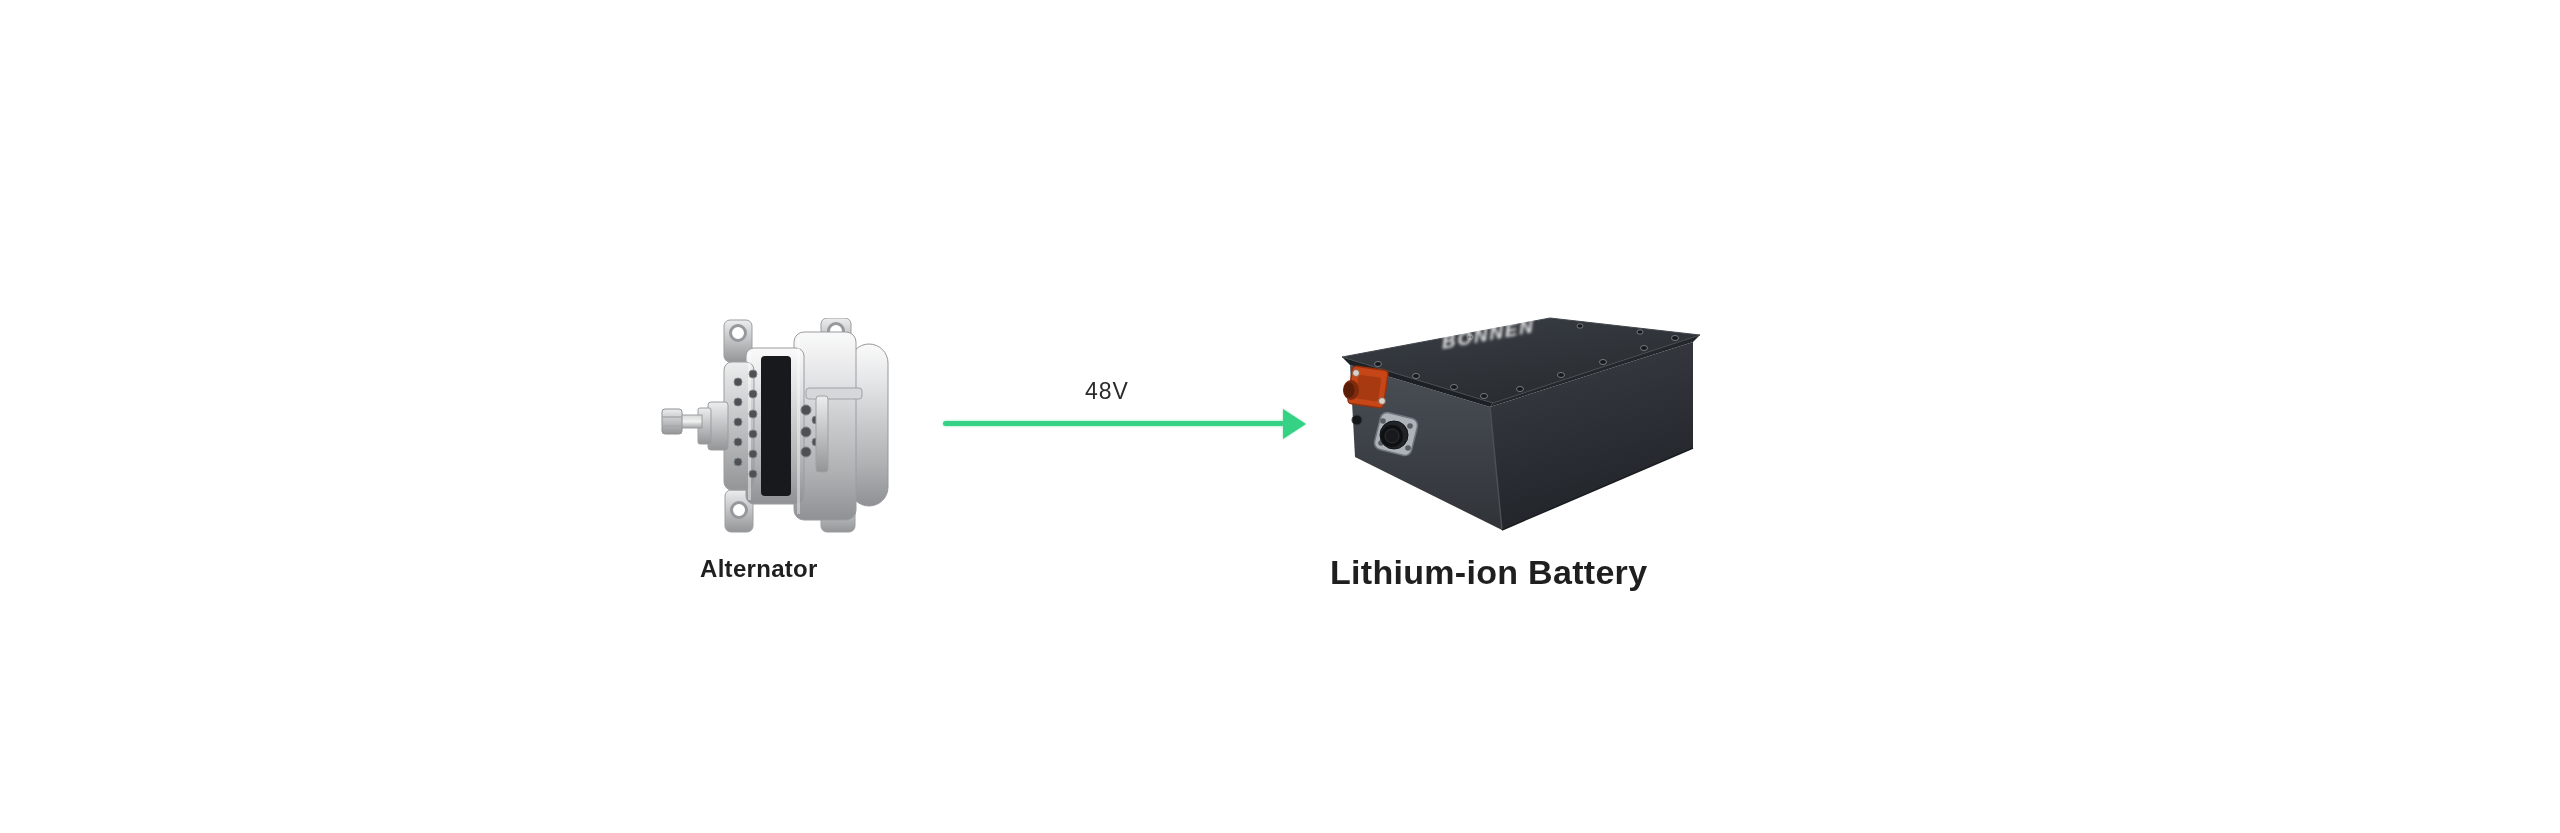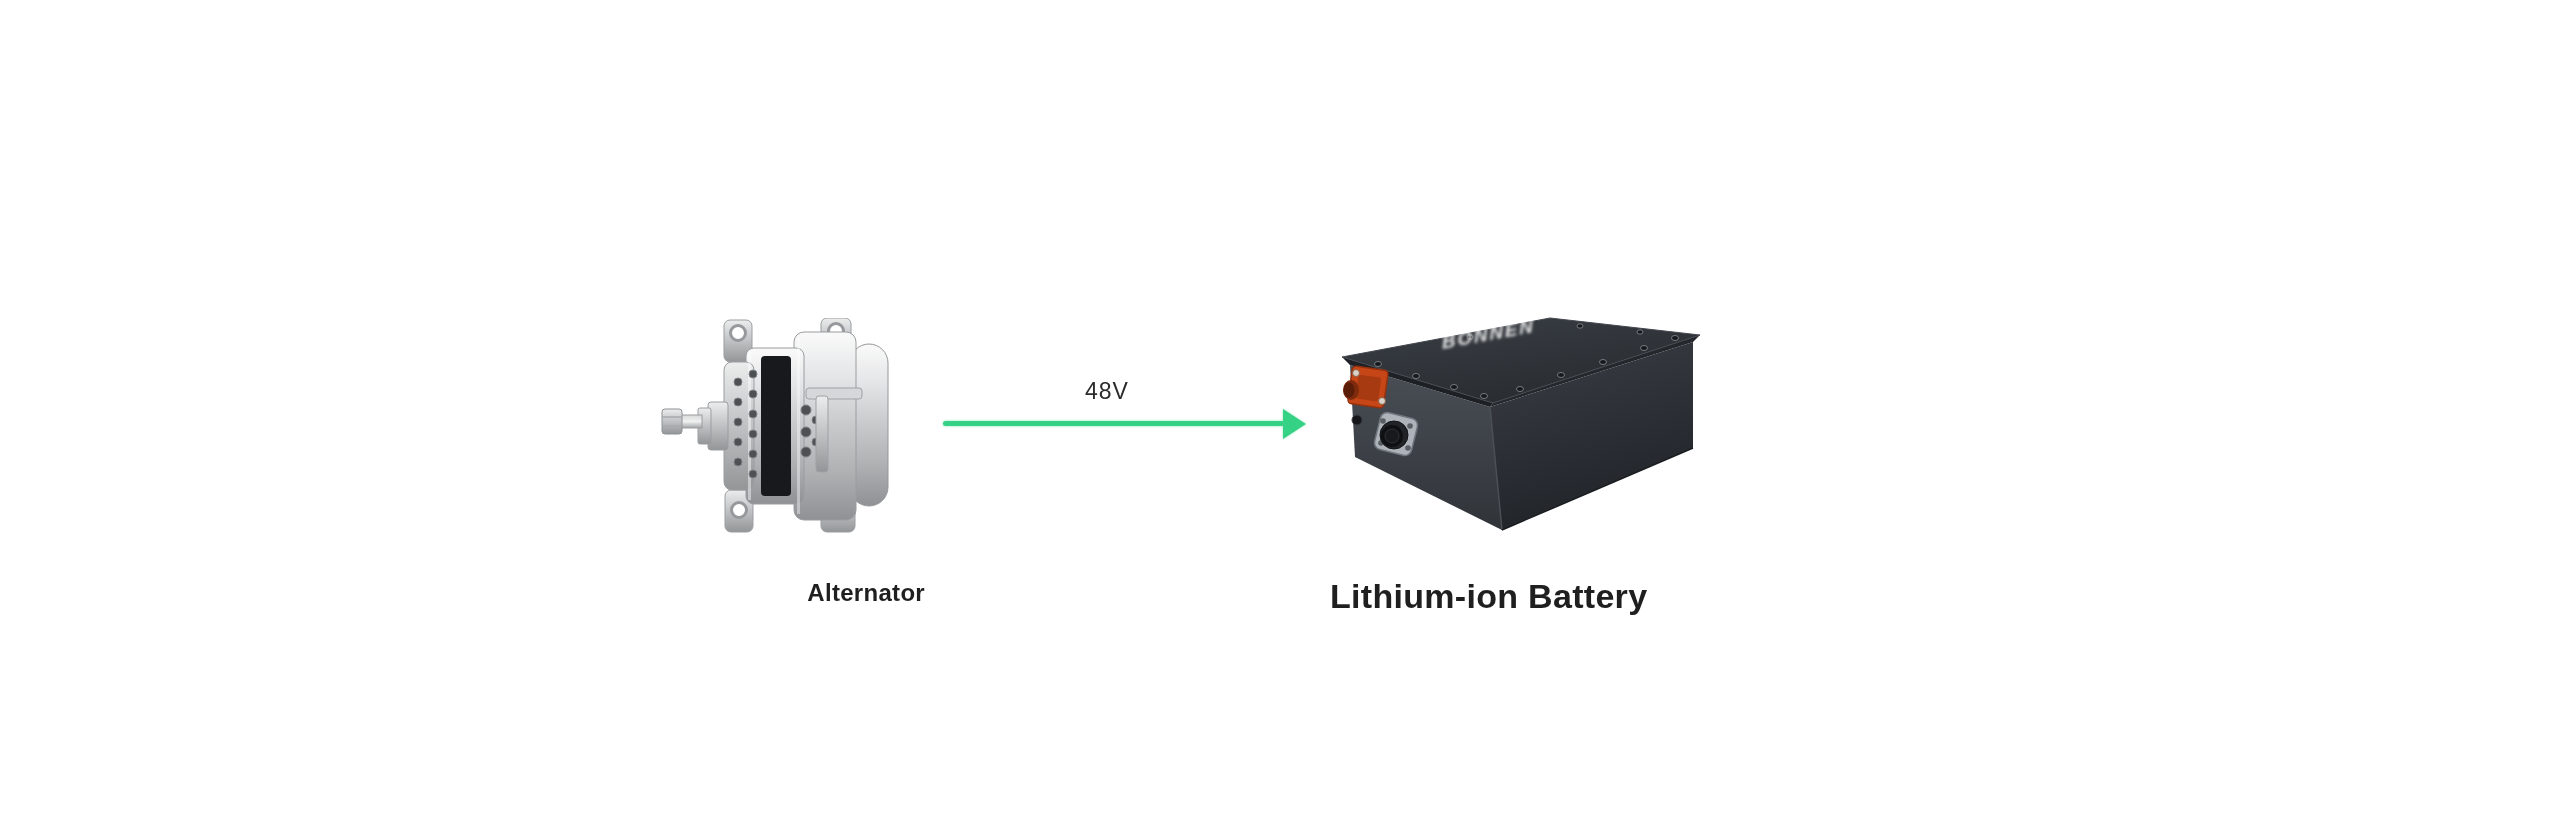--- a/index.html
+++ b/index.html
@@ -20,26 +20,25 @@
     background:#ffffff;
     overflow:hidden;
   }
   figure{margin:0;position:absolute;}
   .alternator-figure{left:658px;top:318px;width:235px;height:215px;}
   .battery-figure{left:1330px;top:310px;width:380px;height:230px;}
   .alternator-figure svg,.battery-figure svg{display:block;width:100%;height:100%;}
 
   .diagram-label{
     position:absolute;
-    text-align:right;
+    text-align:left;
     color:var(--label-text);
     font-weight:700;
     letter-spacing:.3px;
     white-space:nowrap;
-    margin-top:24px;
   }
   .label-alternator{left:700px;top:555px;width:225px;font-size:24px;}
   .label-battery{left:1330px;top:553px;width:310px;font-size:34px;}
 
   .flow-label{
     position:absolute;
     left:1085px;top:378px;
     font-size:23px;
     font-weight:500;
     color:var(--voltage-text);

